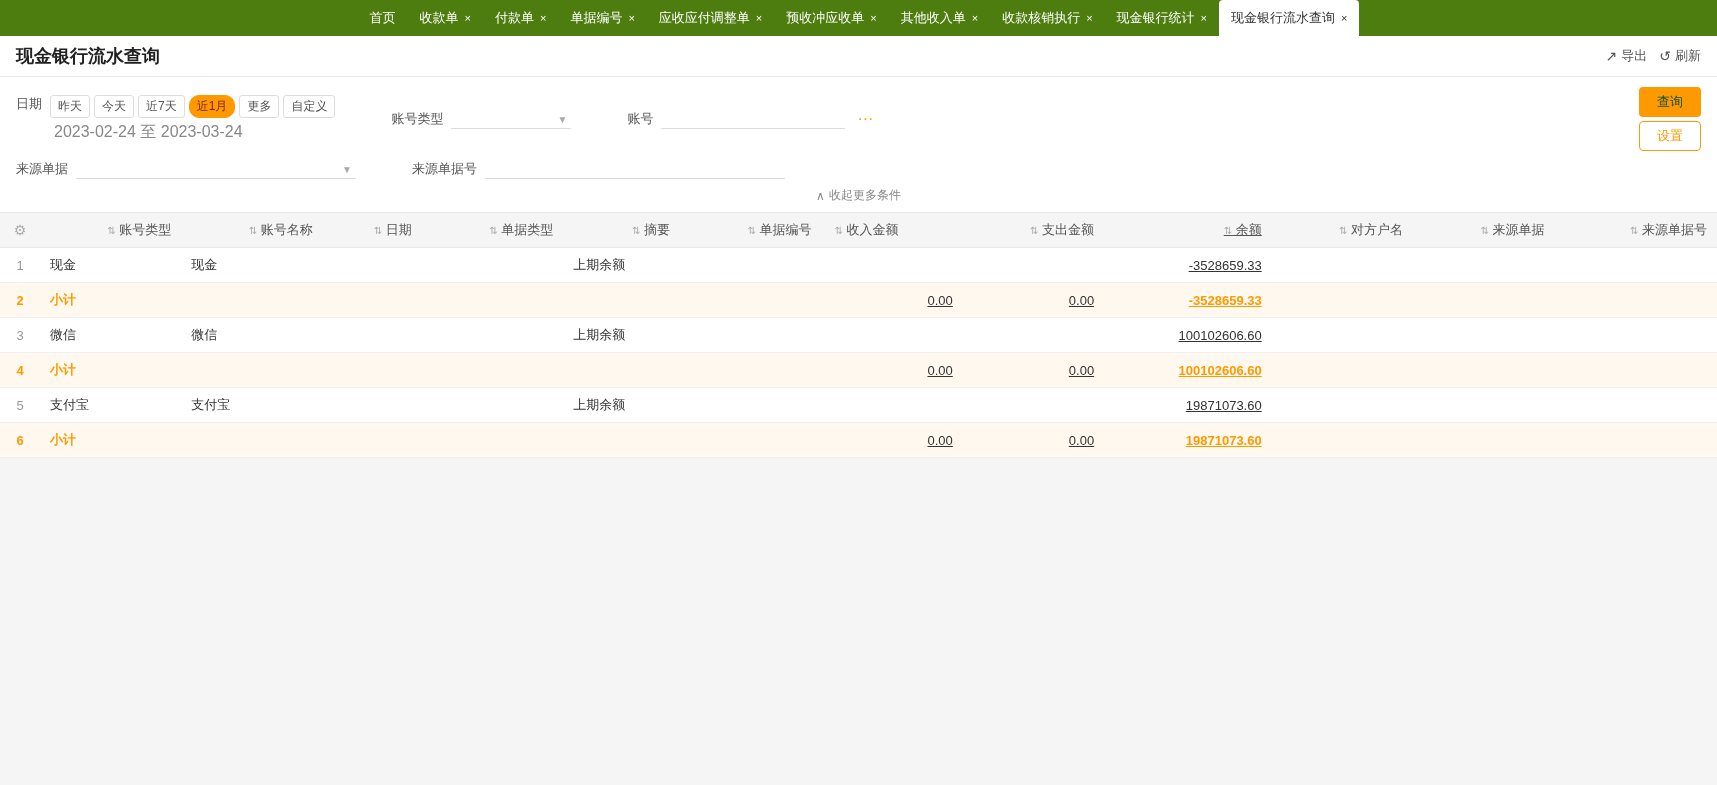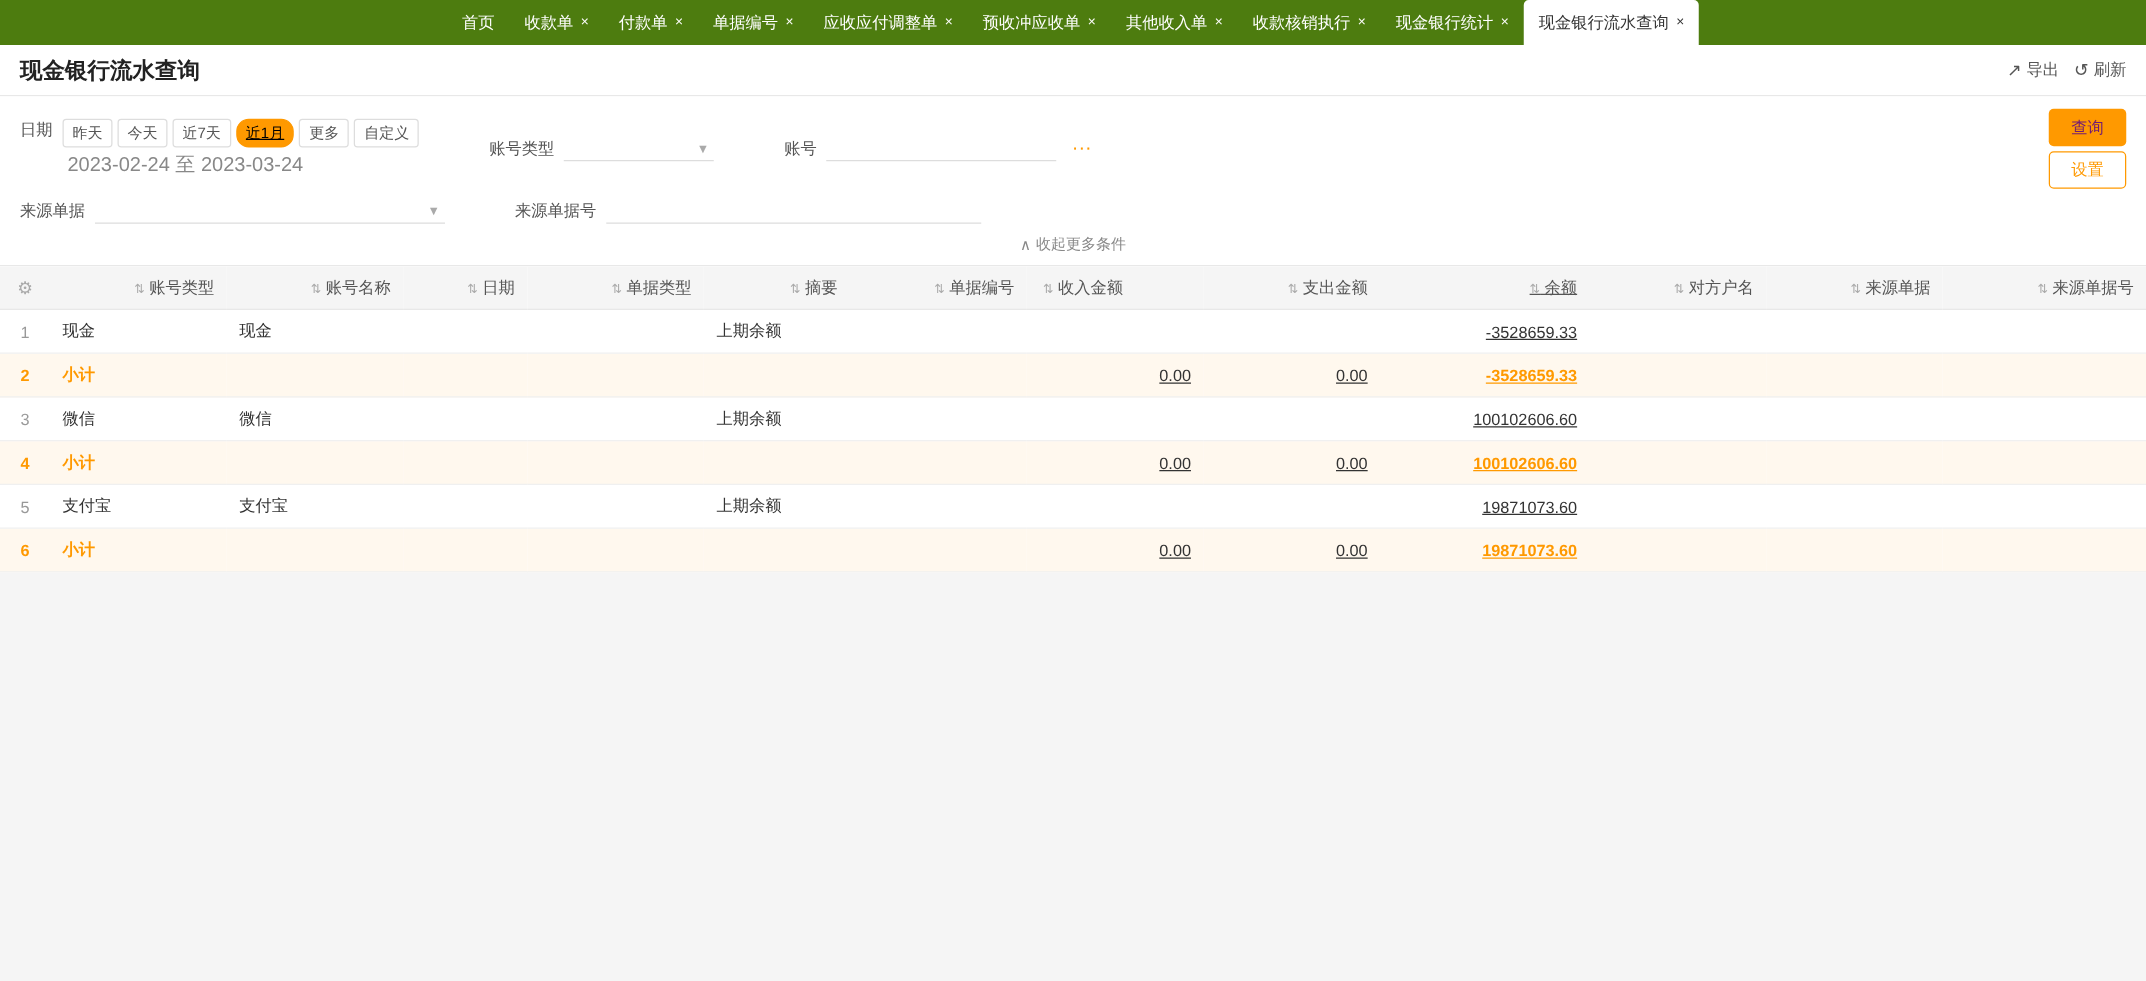--- a/index.html
+++ b/index.html
@@ -92,23 +92,22 @@
       border: 1px solid #ddd;
       border-radius: 3px;
       background: #fff;
       cursor: pointer;
       font-size: 12px;
       color: #555;
     }
     .date-btn.active {
       background: #f90;
       border-color: #f90;
-      color: #000000;
+      color: #7f1d1d;
       border-radius: 10px;
-      text-decoration: underline;
     }
     .date-range {
       color: #888;
       font-size: 16px;
       margin-left: 4px;
     }
     .filter-select {
       border: none;
       border-bottom: 1px solid #ddd;
       padding: 2px 24px 2px 4px;
@@ -156,21 +155,21 @@
       cursor: pointer;
       display: flex;
       align-items: center;
       justify-content: center;
       gap: 4px;
     }
 
     
     .btn-query {
       background: #f90;
-      color: #701a75;
+      color: #14532d;
       border: none;
       border-radius: 4px;
       padding: 6px 18px;
       font-size: 13px;
       cursor: pointer;
     }
     .btn-settings {
       background: #fff;
       color: #f90;
       border: 1px solid #f90;

